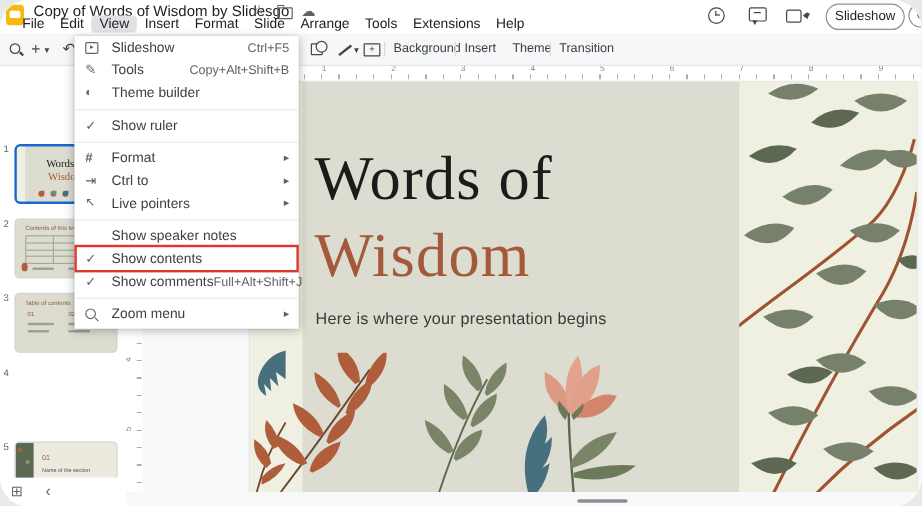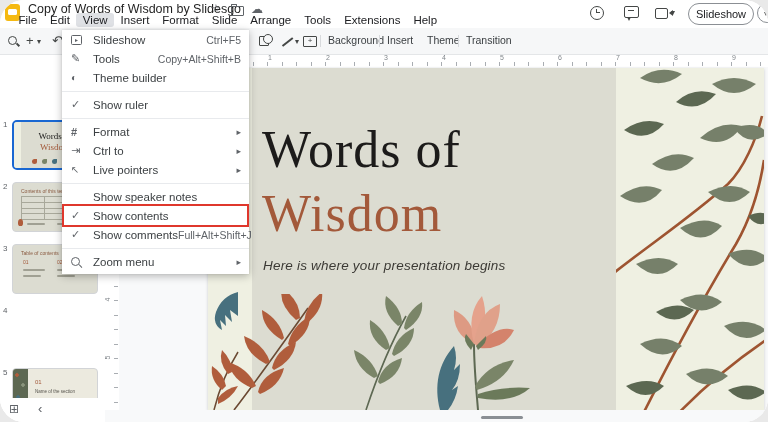--- a/index.html
+++ b/index.html
@@ -57,21 +57,21 @@
 
   
   .slide{position:absolute;left:208px;top:68px;width:556px;height:342px;background:#dcdcd1;box-shadow:0 1px 3px rgba(0,0,0,.18);overflow:hidden;z-index:3;}
   .strip-left{position:absolute;left:0;top:0;width:44px;height:342px;background:#eff0e2;}
   .strip-right{position:absolute;left:408px;top:0;width:148px;height:342px;background:#eff0e2;}
   .strip-left svg,.strip-right svg{position:absolute;left:0;top:0;}
   .florals{position:absolute;left:8px;bottom:0;width:430px;height:116px;}
   .sl-title{position:absolute;left:54px;font-family:"Liberation Serif","DejaVu Serif",serif;font-size:52px;letter-spacing:1px;line-height:56px;white-space:nowrap;}
   .sl-t1{top:54px;color:#1c1b1a;}
   .sl-t2{top:118px;color:#a3593a;}
-  .sl-sub{position:absolute;left:55px;top:190px;font-size:13.5px;color:#3c3a35;letter-spacing:.2px;white-space:nowrap;font-style:italic;}
+  .sl-sub{position:absolute;left:55px;top:190px;font-size:13.5px;color:#3c3a35;letter-spacing:.2px;white-space:nowrap;}
 
   .bottom-strip{position:absolute;left:105px;top:410px;width:663px;height:12px;background:#f8f9fa;z-index:4;}
   .hscroll{position:absolute;left:376px;top:6px;width:42px;height:3px;background:#8a8f94;border-radius:2px;}
 
   
   .filmstrip{position:absolute;left:0;top:54px;width:105px;height:368px;background:#fff;z-index:3;}
   .th-num{position:absolute;left:3px;font-size:8px;color:#5f6368;}
   .thumb{position:absolute;left:12px;width:86px;height:50px;background:#dcdcd1;border:1px solid #d2d4d7;border-radius:4px;overflow:hidden;box-sizing:border-box;}
   .thumb.sel{border:2px solid #1967d2;border-radius:5px;}
   .mini-strip{position:absolute;top:0;height:100%;background:#eff0e2;}

